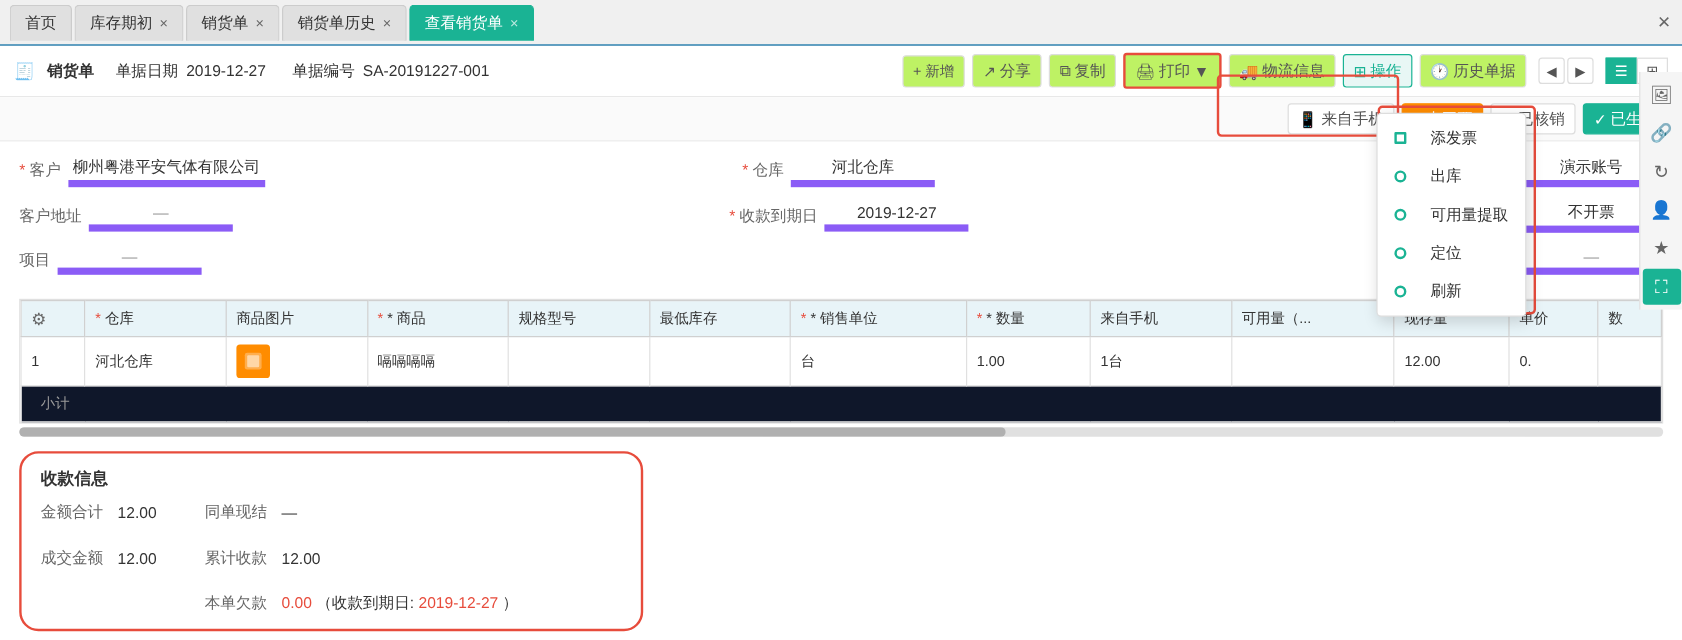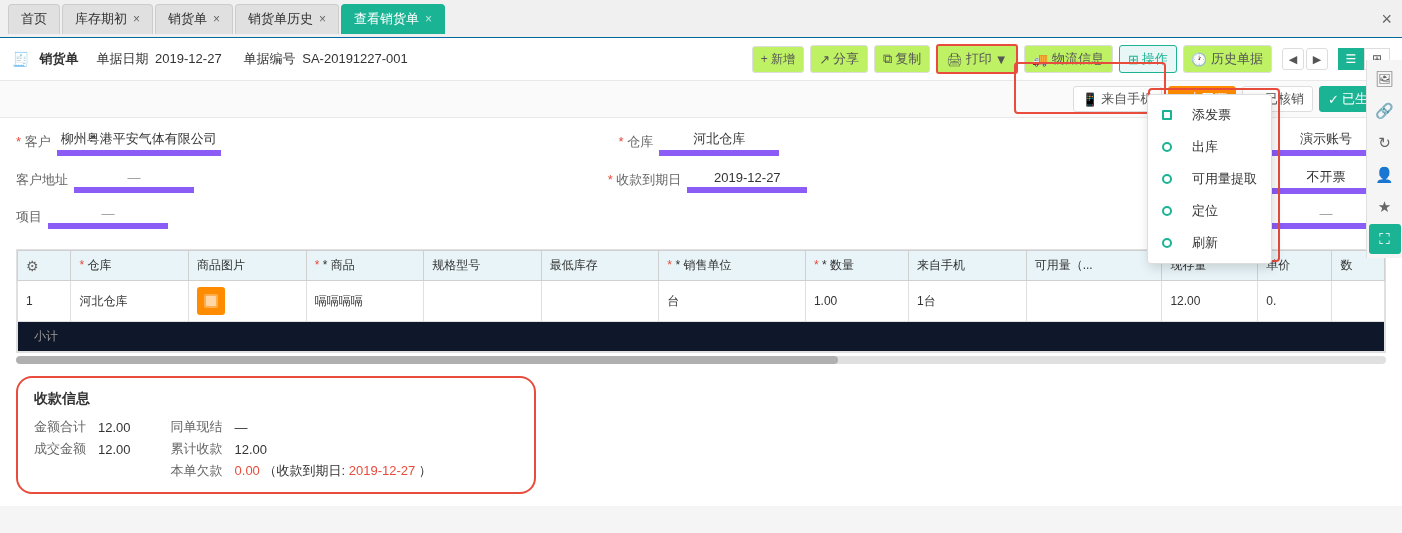--- a/index.html
+++ b/index.html
@@ -81,21 +81,21 @@
     .product-img { width: 28px; height: 28px; background: #ff8c00; border-radius: 3px; display: flex; align-items: center; justify-content: center; }
 
     
     .bottom-section { padding: 12px 16px; }
     .payment-info-box {
       border: 2px solid #e74c3c; border-radius: 16px; padding: 12px 16px;
       width: 520px; background: #fff;
     }
     .payment-title { font-weight: bold; color: #333; margin-bottom: 10px; font-size: 14px; }
     .payment-rows { display: flex; gap: 40px; }
-    .payment-col { display: flex; flex-direction: column; gap: 4px; }
+    .payment-col { display: flex; flex-direction: column; gap: 20px; }
     .payment-row { display: flex; gap: 12px; align-items: center; }
     .p-label { color: #666; white-space: nowrap; }
     .p-value { color: #333; }
     .p-value.red { color: #e74c3c; }
 
     
     .dropdown-overlay {
       position: absolute; top: 94px; right: 130px; z-index: 100;
       background: #fff; border: 1px solid #ddd; border-radius: 4px;
       box-shadow: 2px 4px 12px rgba(0,0,0,0.15); min-width: 120px;

